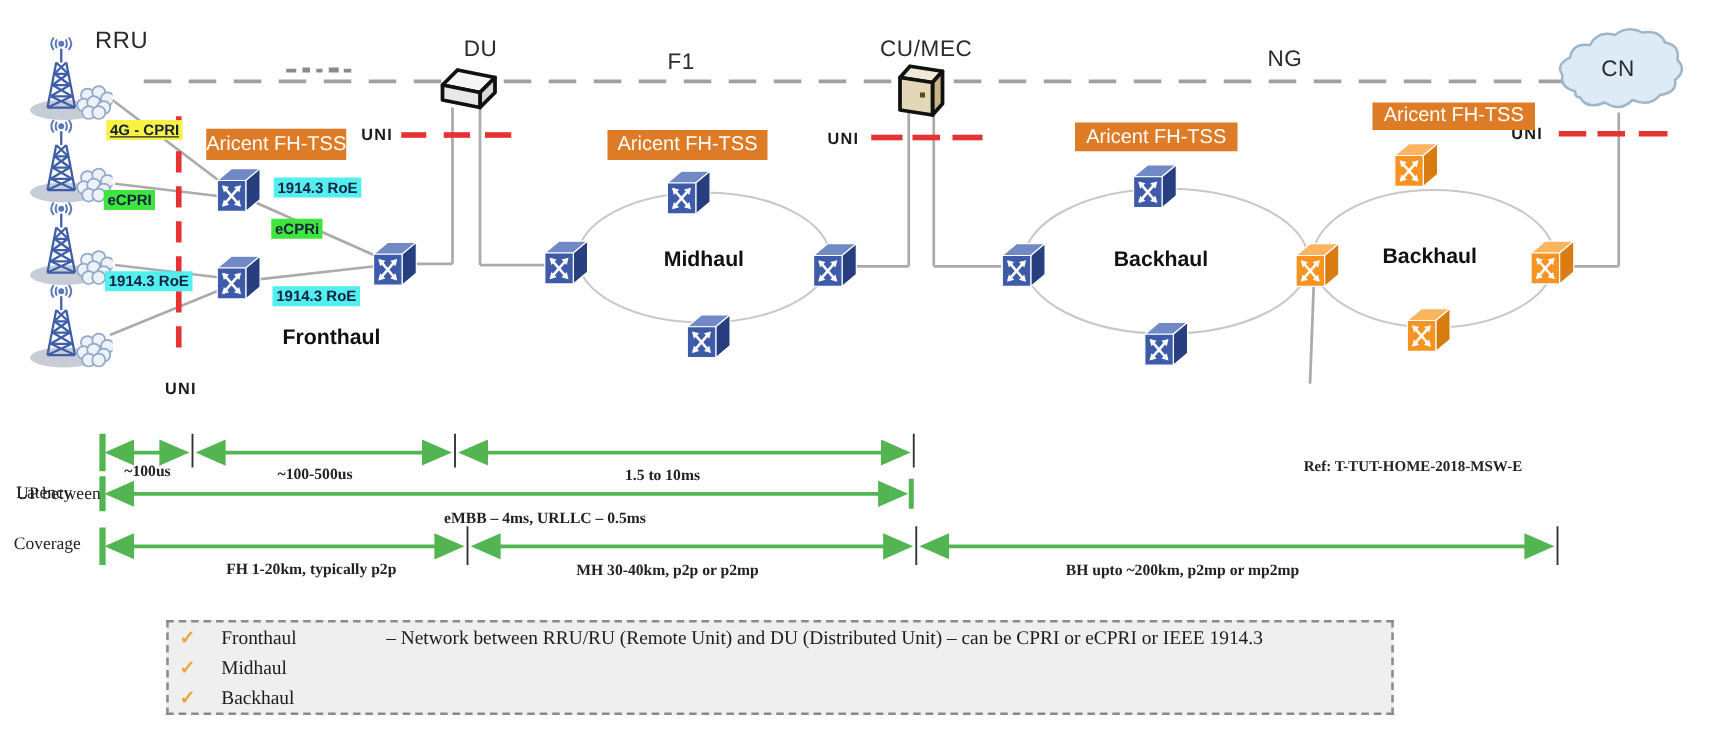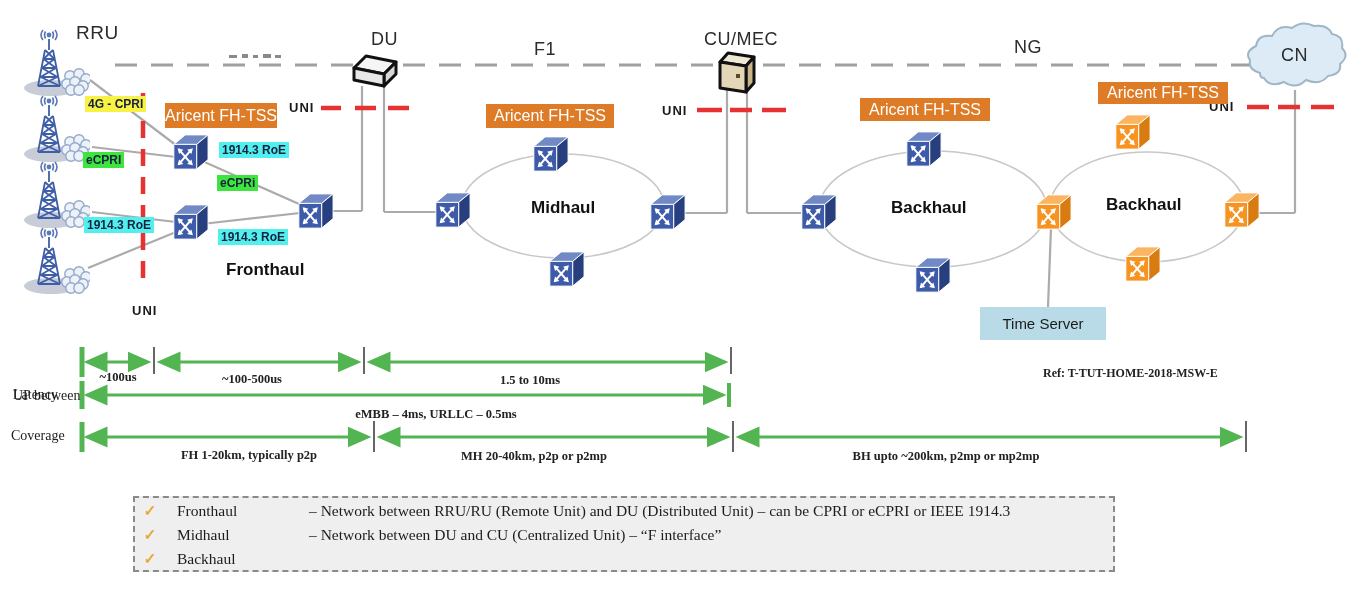--- a/index.html
+++ b/index.html
@@ -220,58 +220,56 @@
 <div class="abs lbl uni" style="left:289px;top:100px;">UNI</div>
 <div class="abs lbl uni" style="left:662px;top:103px;">UNI</div>
 <div class="abs lbl uni" style="left:1209px;top:99px;">UNI</div>
 <div class="abs lbl uni" style="left:132px;top:303px;">UNI</div>
 
 <div class="abs aricent" style="left:165px;top:103px;width:112px;height:25px;">Aricent FH-TSS</div>
 <div class="abs aricent" style="left:486px;top:104px;width:128px;height:24px;">Aricent FH-TSS</div>
 <div class="abs aricent" style="left:860px;top:98px;width:130px;height:23px;">Aricent FH-TSS</div>
 <div class="abs aricent" style="left:1098px;top:82px;width:130px;height:22px;">Aricent FH-TSS</div>
 
-<div class="abs tag hl-yellow" style="left:85px;top:96px;">4G - CPRI</div>
+<div class="abs tag hl-yellow" style="left:85px;top:96px;text-decoration:underline;">4G - CPRI</div>
 <div class="abs tag hl-green" style="left:83px;top:152px;">eCPRI</div>
 <div class="abs tag hl-cyan" style="left:84px;top:217px;">1914.3 RoE</div>
 <div class="abs tag hl-cyan" style="left:219px;top:142px;">1914.3 RoE</div>
 <div class="abs tag hl-green" style="left:217px;top:175px;">eCPRi</div>
 <div class="abs tag hl-cyan" style="left:218px;top:229px;">1914.3 RoE</div>
 
 <div class="abs seg-title" style="left:226px;top:260px;">Fronthaul</div>
 <div class="abs seg-title" style="left:531px;top:198px;">Midhaul</div>
 <div class="abs seg-title" style="left:891px;top:198px;">Backhaul</div>
 <div class="abs seg-title" style="left:1106px;top:195px;">Backhaul</div>
 
-<div class="abs timeserver" style="left:980px;top:307px;">Time Server</div>
 
 <div class="abs lbl serif ref" style="left:1043px;top:366px;">Ref: T-TUT-HOME-2018-MSW-E</div>
 
 <div class="abs lbl serif metric-label" style="left:13px;top:353px;margin-top:34px;">Latency</div>
 <div class="abs lbl serif metric-label" style="left:13px;top:388px;">UP between</div>
 <div class="abs lbl serif metric-label" style="left:11px;top:428px;">Coverage</div>
 
 <div class="abs lbl serif metric-val" style="left:118px;top:370px;">~100us</div>
 <div class="abs lbl serif metric-val" style="left:252px;top:372px;">~100-500us</div>
 <div class="abs lbl serif metric-val" style="left:530px;top:373px;">1.5 to 10ms</div>
 <div class="abs lbl serif metric-val" style="left:436px;top:407px;">eMBB – 4ms, URLLC – 0.5ms</div>
 <div class="abs lbl serif metric-val" style="left:249px;top:448px;">FH 1-20km, typically p2p</div>
-<div class="abs lbl serif metric-val" style="left:534px;top:449px;">MH 20-40km, p2p or p2mp</div>
+<div class="abs lbl serif metric-val" style="left:534px;top:449px;">MH 30-40km, p2p or p2mp</div>
 <div class="abs lbl serif metric-val" style="left:946px;top:449px;">BH  upto ~200km, p2mp or mp2mp</div>
 
 <div class="abs legend">
   <div class="legend-row">
     <span class="legend-check">✓</span>
     <span class="legend-term">Fronthaul</span>
     <span class="legend-def">– Network between RRU/RU (Remote Unit) and DU (Distributed Unit) – can be CPRI or eCPRI or IEEE 1914.3</span>
   </div>
   <div class="legend-row">
     <span class="legend-check">✓</span>
     <span class="legend-term">Midhaul</span>
-    <span class="legend-def">– Network between DU and CU (Centralized Unit) – “F interface”</span>
   </div>
   <div class="legend-row">
     <span class="legend-check">✓</span>
     <span class="legend-term">Backhaul</span>
   </div>
 </div>
 
 </div>
 
 </body></html>

